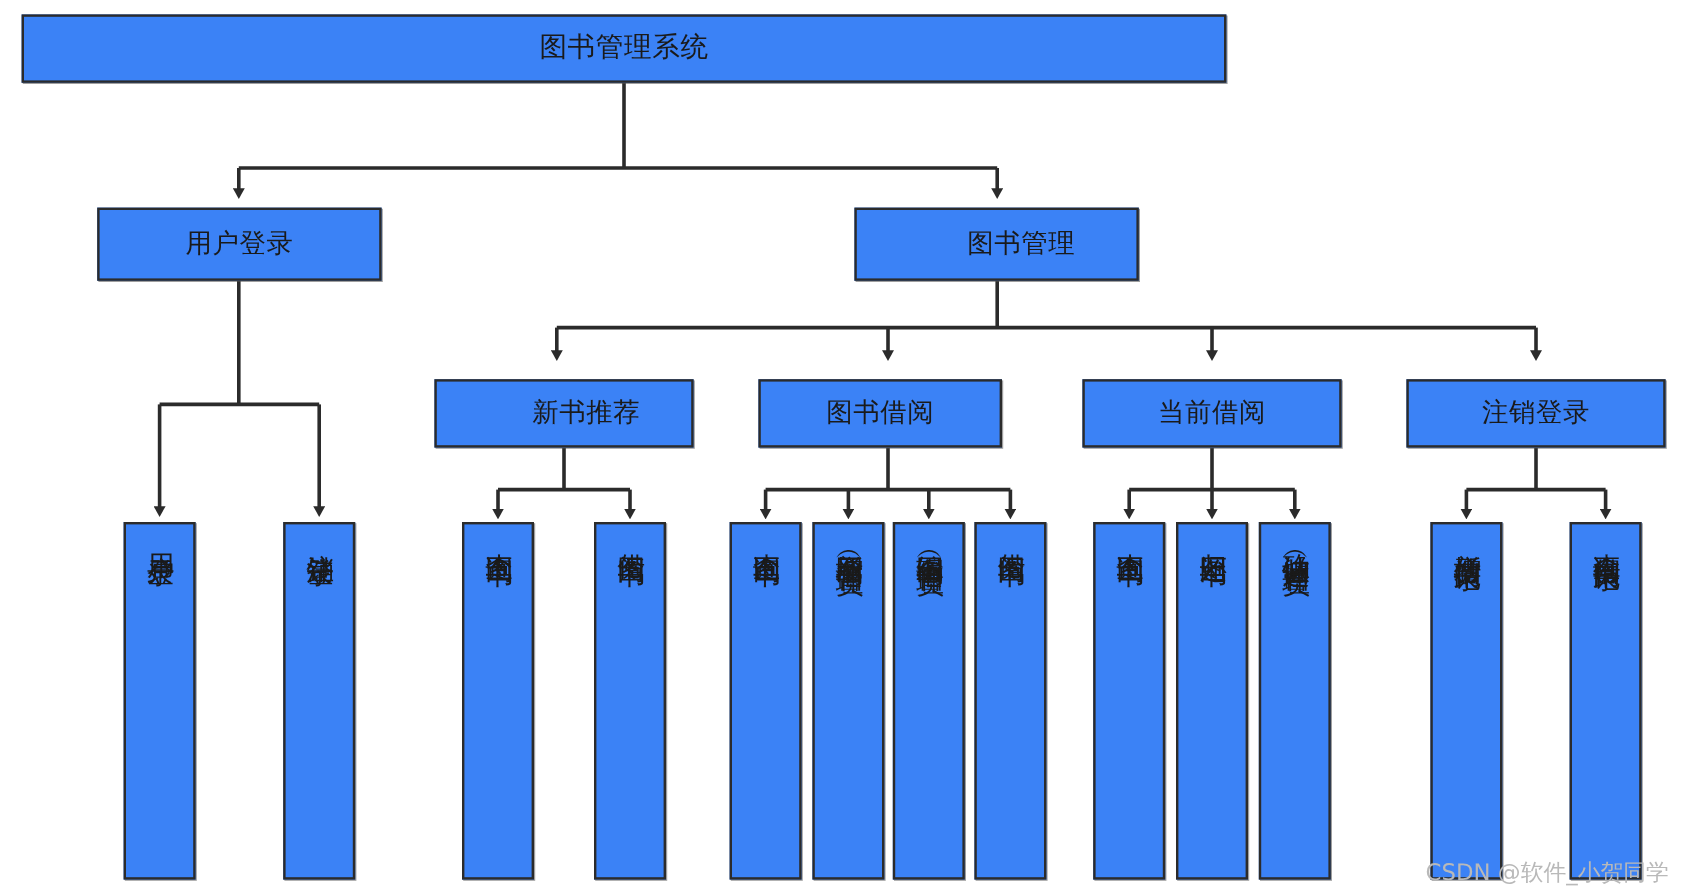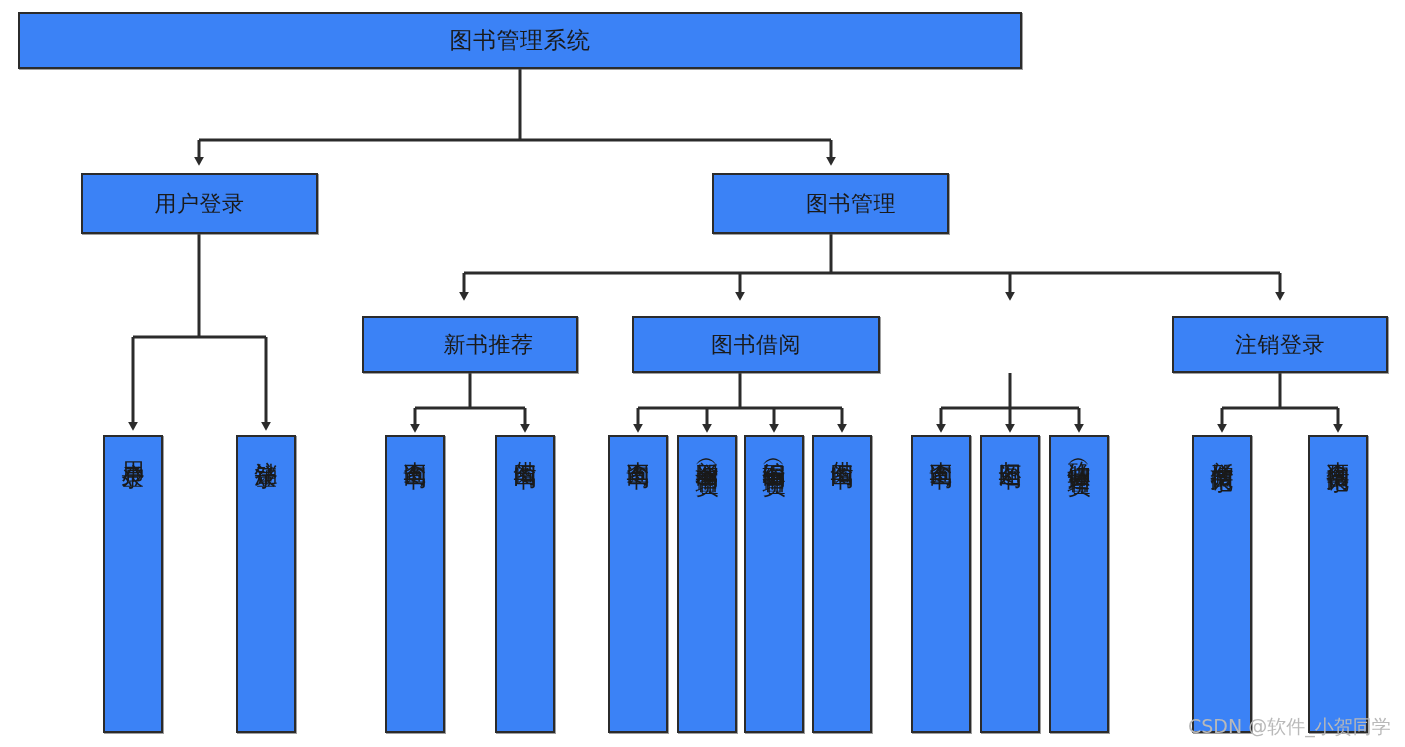--- a/index.html
+++ b/index.html
@@ -139,24 +139,27 @@
   </div>
 
   <div class="node horiz" style="left:712px; top:173px; width:237px; height:61px;padding-left:41px;">
     <span class="node-label">图书管理</span>
   </div>
 
   <div class="node horiz" style="left:362px; top:316px; width:216px; height:57px;padding-left:37px;">
     <span class="node-label">新书推荐</span>
   </div>
 
-  <div class="node horiz" style="left:632px; top:316px; width:248px; height:57px;align-items:center;">
+  <div class="node horiz" style="left:632px; top:316px; width:203px; height:57px;align-items:center;">
     <span class="node-label">图书借阅</span>
   </div>
 
+  <div class="node horiz" style="left:902px; top:316px; width:216px; height:57px;">
+    <span class="node-label">当前借阅</span>
+  </div>
 
   <div class="node horiz" style="left:1172px; top:316px; width:216px; height:57px;">
     <span class="node-label">注销登录</span>
   </div>
 
   <div class="node vert" style="left:103px; top:435px; width:60px; height:298px;">
     <span class="node-label">用户登录</span>
   </div>
 
   <div class="node vert" style="left:236px; top:435px; width:60px; height:298px;">

